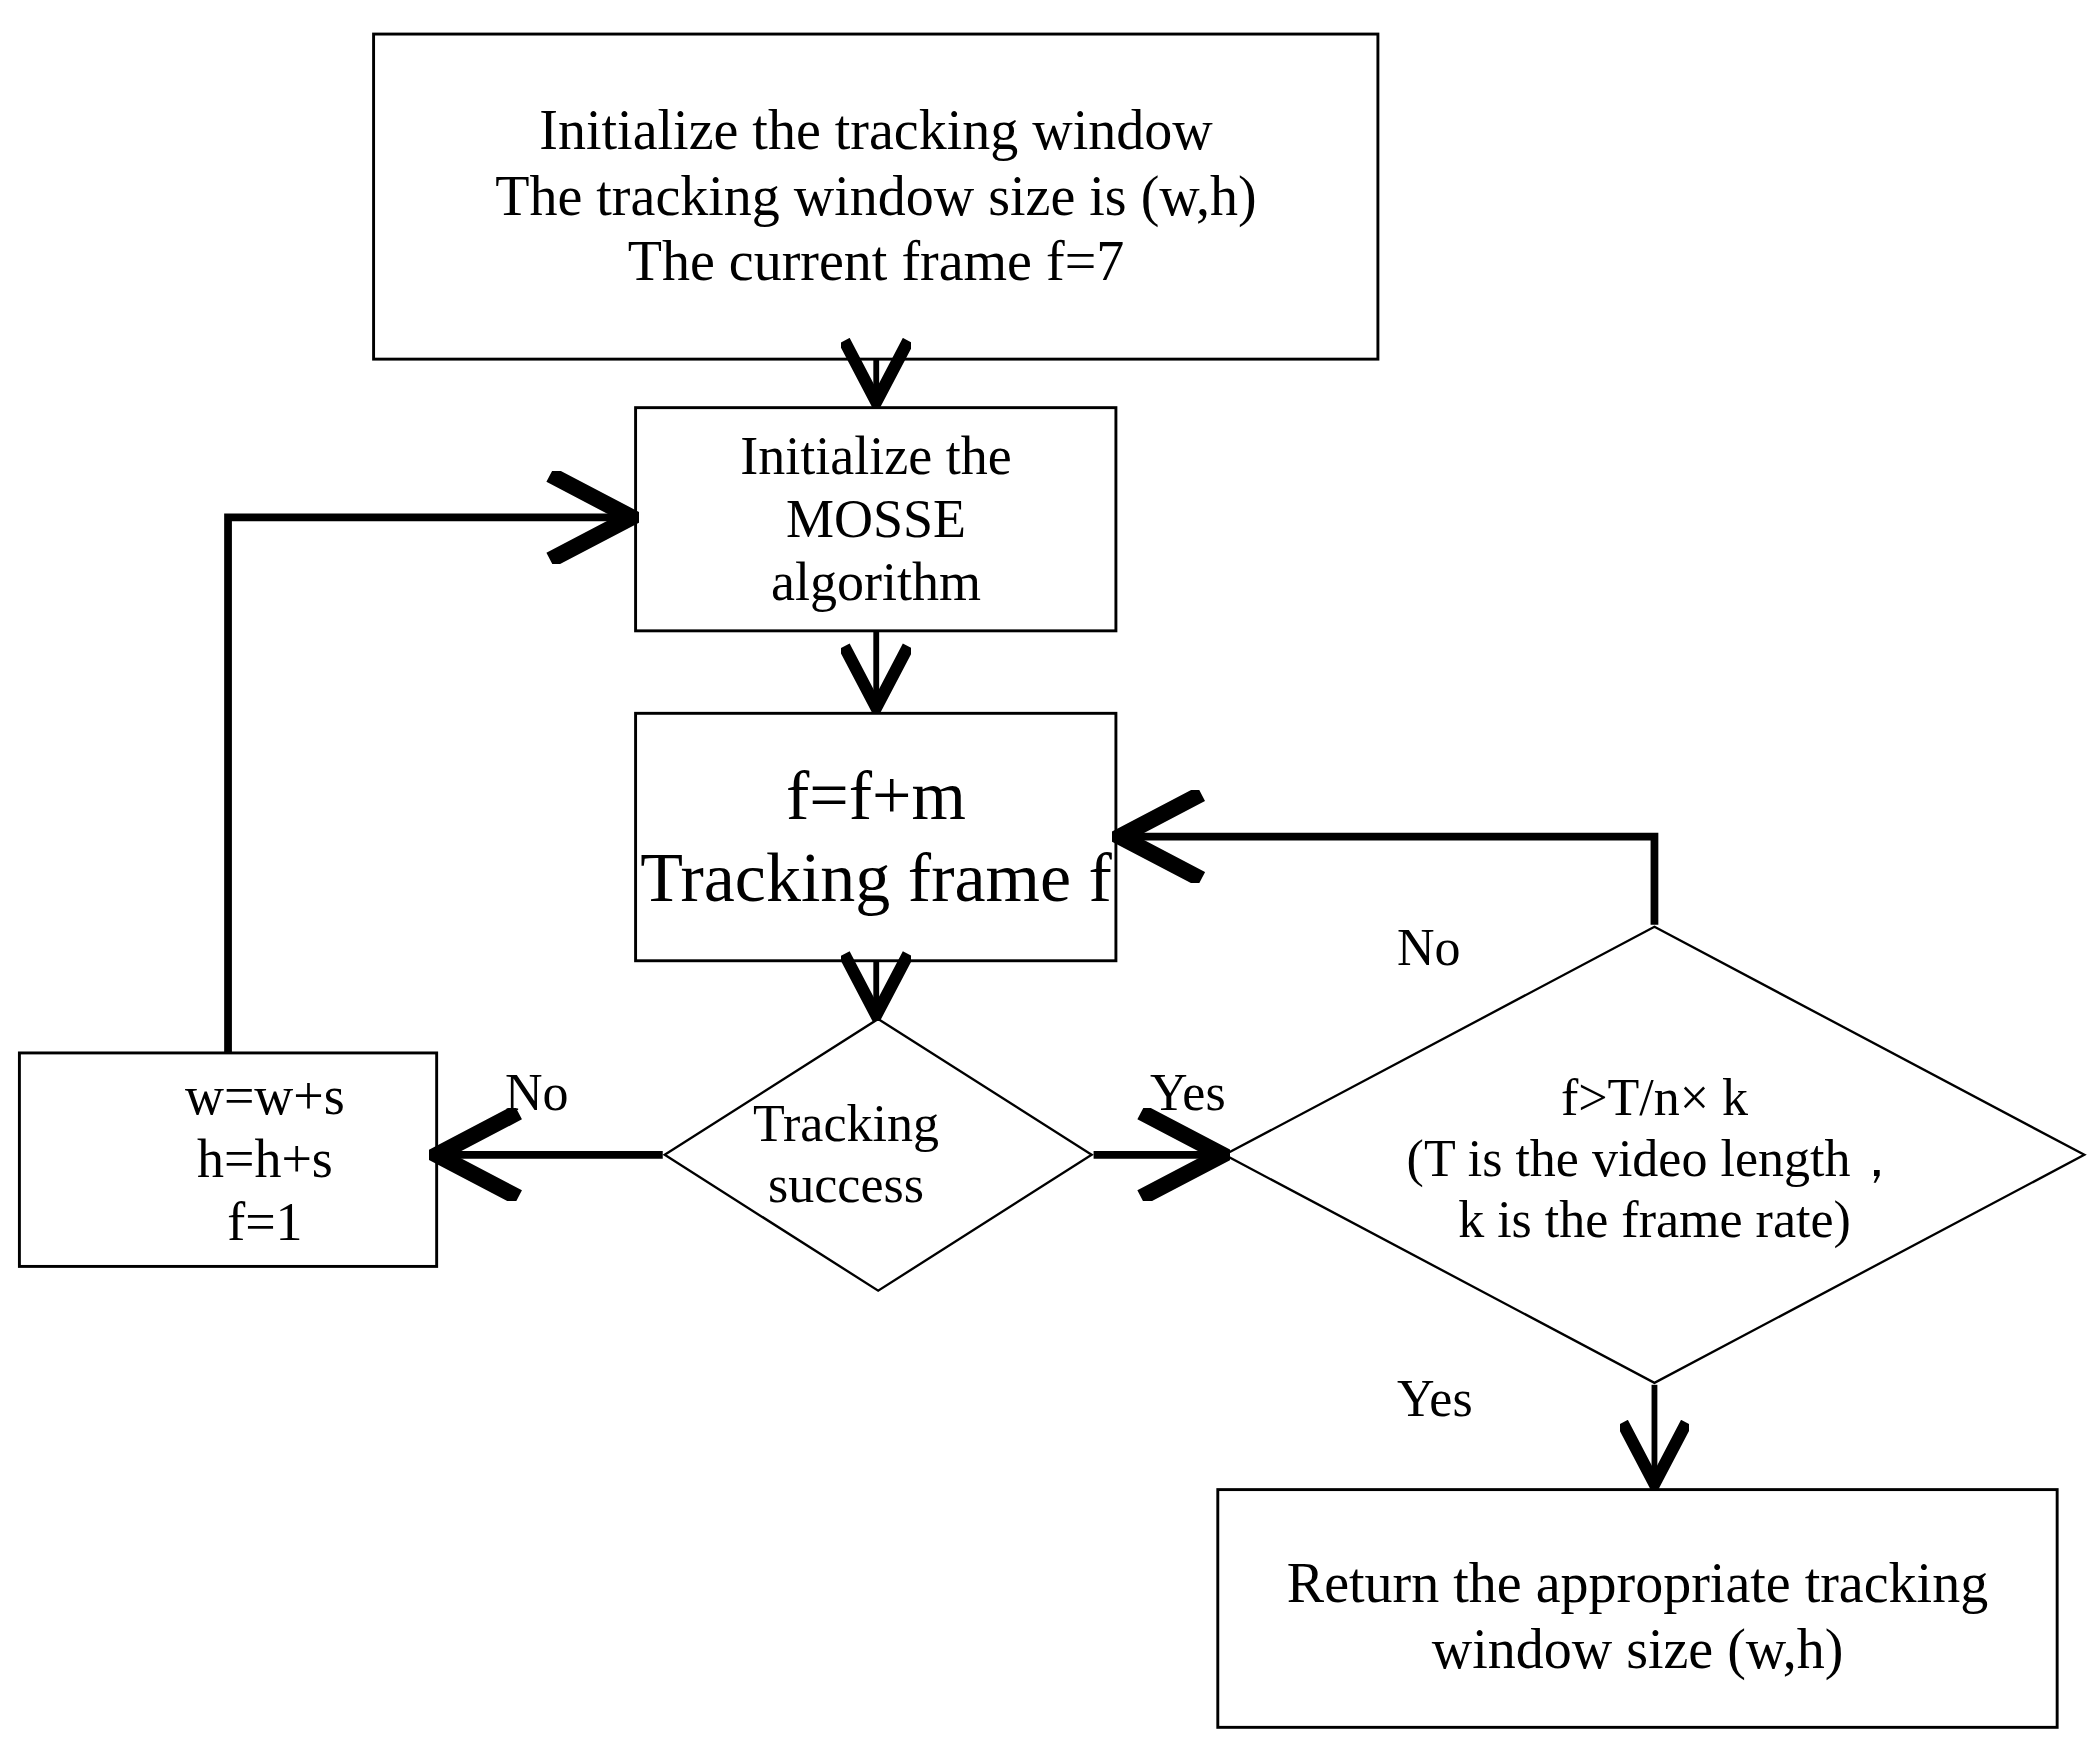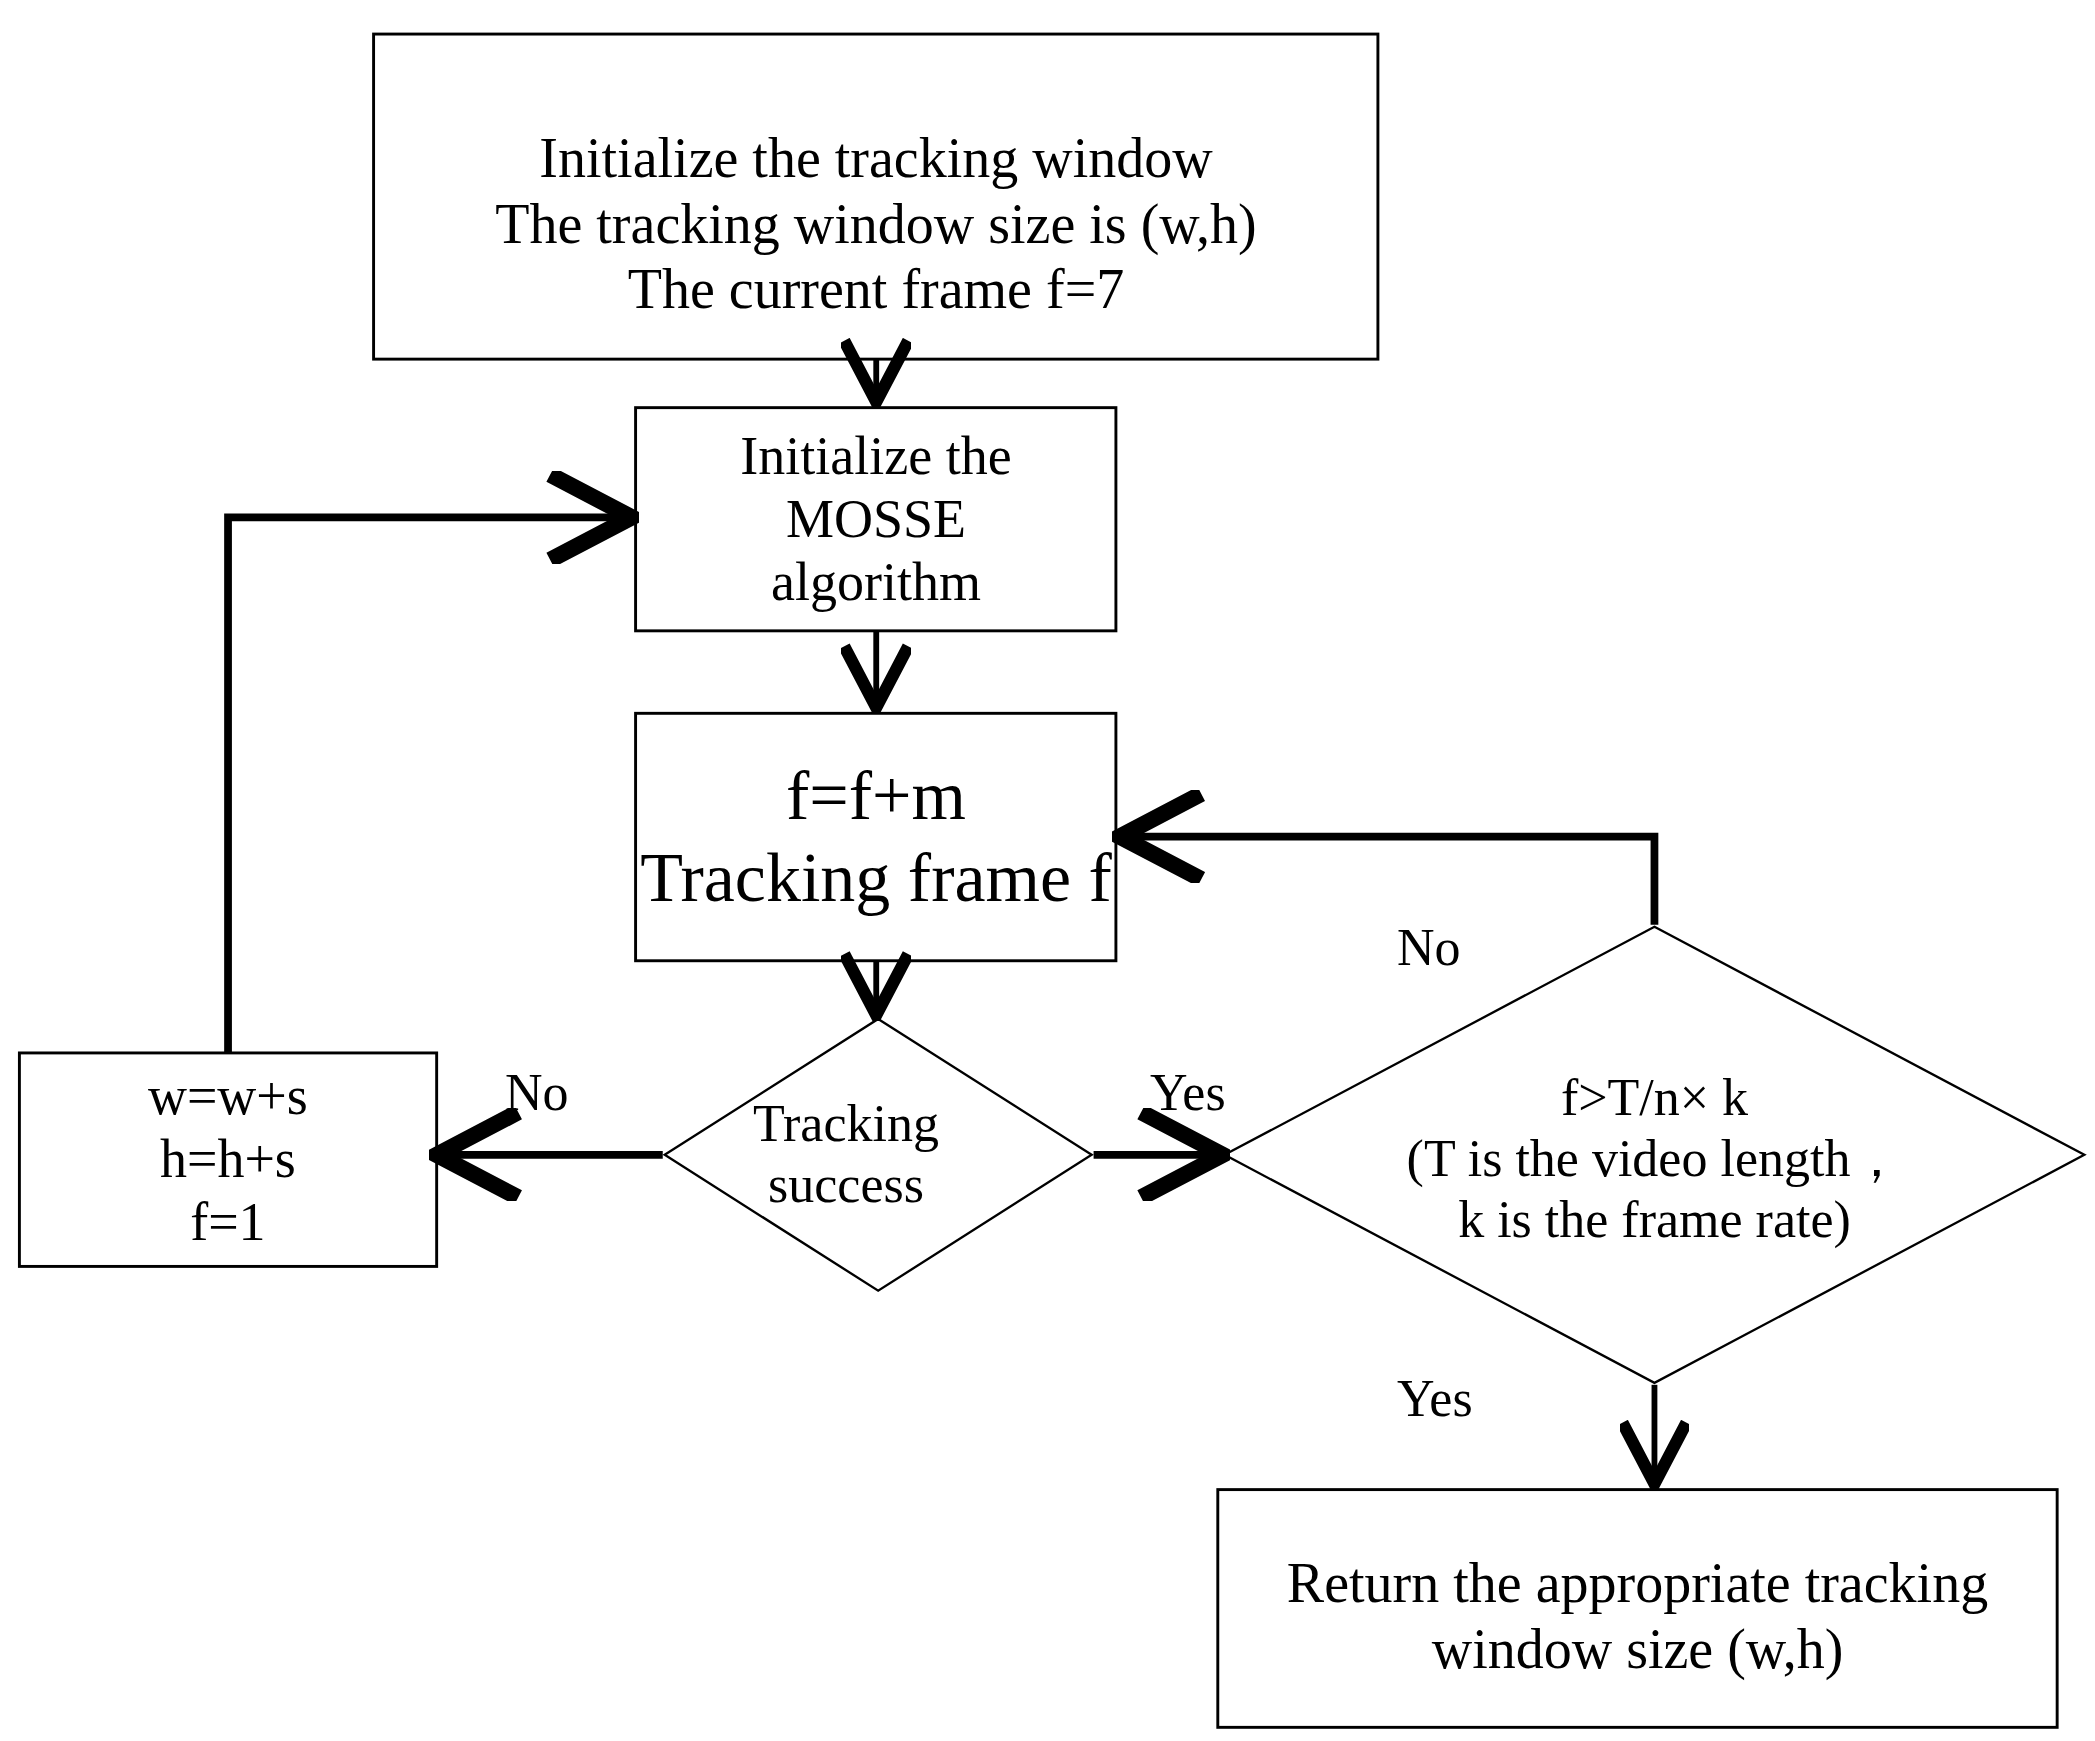--- a/index.html
+++ b/index.html
@@ -37,25 +37,25 @@
     white-space: pre;
   }
   .edge-label {
     position: absolute;
     white-space: pre;
     line-height: 1;
     margin-top: 24px;
   }
 
   
-  #t-init-window      { left: 374px;  top: 34px;   width: 1004px; height: 325px; font-size: 56px; margin-top: 28px; }
+  #t-init-window      { left: 374px;  top: 34px;   width: 1004px; height: 325px; font-size: 56px; }
   #t-init-mosse       { left: 636px;  top: 408px;  width: 480px;  height: 223px; font-size: 54px; border-radius: 19px; }
   #t-track-frame      { left: 636px;  top: 713px;  width: 480px;  height: 247px; font-size: 70px; }
   #t-track-success    { left: 652px;  top: 1063px; width: 388px;  height: 184px; font-size: 52px; }
-  #t-update-window    { left: 19.4px;   top: 1053px; width: 417px;  height: 213px; font-size: 54px; }
+  #t-update-window    { left: 19.4px;   top: 1053px; width: 417px;  height: 213px; font-size: 54px; padding-left: 37px; }
   #t-frame-check      { left: 1252px; top: 1048px; width: 805px;  height: 223px; font-size: 52px; }
   #t-return           { left: 1218px; top: 1490px; width: 839px;  height: 238px; font-size: 56px; margin-top: 8px; }
 
   
   #lbl-no-left     { left: 505px;  top: 1043px; font-size: 52px; }
   #lbl-yes-right   { left: 1150px; top: 1043px; font-size: 52px; }
   #lbl-no-top      { left: 1397px; top: 898px;  font-size: 52px; }
   #lbl-yes-bottom  { left: 1397px; top: 1349px; font-size: 52px; }
 </style>
 </head>

